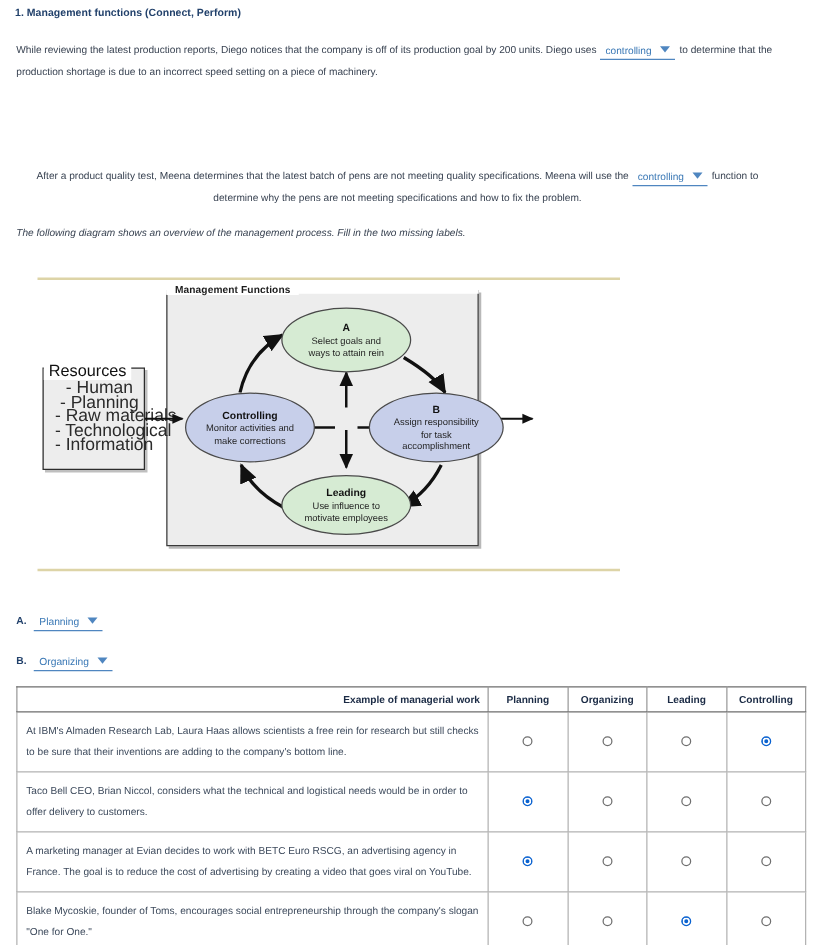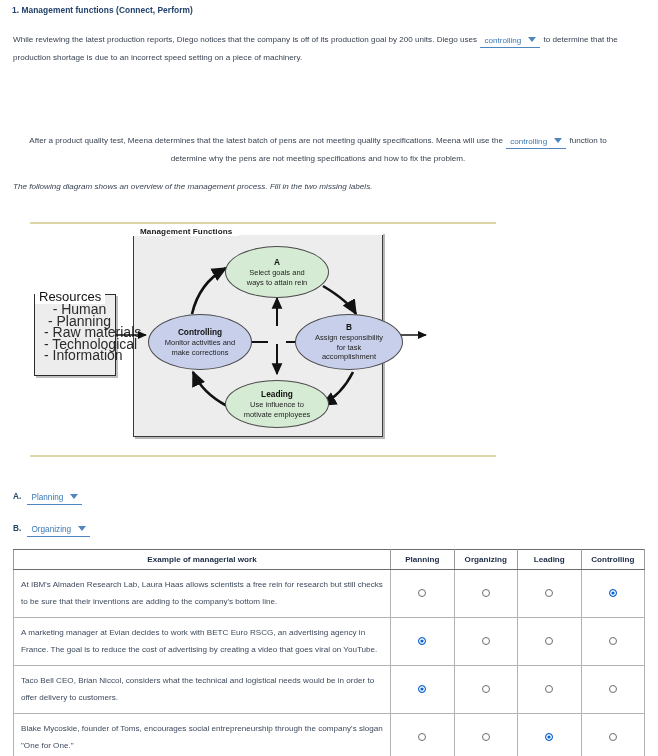--- a/index.html
+++ b/index.html
@@ -226,21 +226,21 @@
     font-size: 8.1px;
     font-weight: bold;
     color: #1b2b45;
     padding: 5px 6px;
     text-align: center;
     background: #ffffff;
     border-top: 1.4px solid #6d6d6d;
     border-bottom: 1.4px solid #6d6d6d;
   }
   .tbl thead th.first {
-    text-align: center;
+    text-align: right;
   }
   .tbl tbody td {
     font-size: 8.1px;
     color: #3d4a5c;
     padding: 7px 7px;
     vertical-align: middle;
     line-height: 16.5px;
     border-color: #b3b3b3;
   }
   .tbl tbody td.radio-cell {
@@ -386,28 +386,28 @@
     </thead>
     <tbody>
       <tr>
         <td>At IBM's Almaden Research Lab, Laura Haas allows scientists a free rein for research but still checks to be sure that their inventions are adding to the company's bottom line.</td>
         <td class="radio-cell"><span class="radio"></span></td>
         <td class="radio-cell"><span class="radio"></span></td>
         <td class="radio-cell"><span class="radio"></span></td>
         <td class="radio-cell"><span class="radio on"></span></td>
       </tr>
       <tr>
-        <td>A marketing manager at Evian decides to work with BETC Euro RSCG, an advertising agency in France. The goal is to reduce the cost of advertising by creating a video that goes viral on YouTube.</td>
+        <td>Taco Bell CEO, Brian Niccol, considers what the technical and logistical needs would be in order to offer delivery to customers.</td>
         <td class="radio-cell"><span class="radio on"></span></td>
         <td class="radio-cell"><span class="radio"></span></td>
         <td class="radio-cell"><span class="radio"></span></td>
         <td class="radio-cell"><span class="radio"></span></td>
       </tr>
       <tr>
-        <td>Taco Bell CEO, Brian Niccol, considers what the technical and logistical needs would be in order to offer delivery to customers.</td>
+        <td>A marketing manager at Evian decides to work with BETC Euro RSCG, an advertising agency in France. The goal is to reduce the cost of advertising by creating a video that goes viral on YouTube.</td>
         <td class="radio-cell"><span class="radio on"></span></td>
         <td class="radio-cell"><span class="radio"></span></td>
         <td class="radio-cell"><span class="radio"></span></td>
         <td class="radio-cell"><span class="radio"></span></td>
       </tr>
       <tr>
         <td>Blake Mycoskie, founder of Toms, encourages social entrepreneurship through the company's slogan "One for One."</td>
         <td class="radio-cell"><span class="radio"></span></td>
         <td class="radio-cell"><span class="radio"></span></td>
         <td class="radio-cell"><span class="radio on"></span></td>

